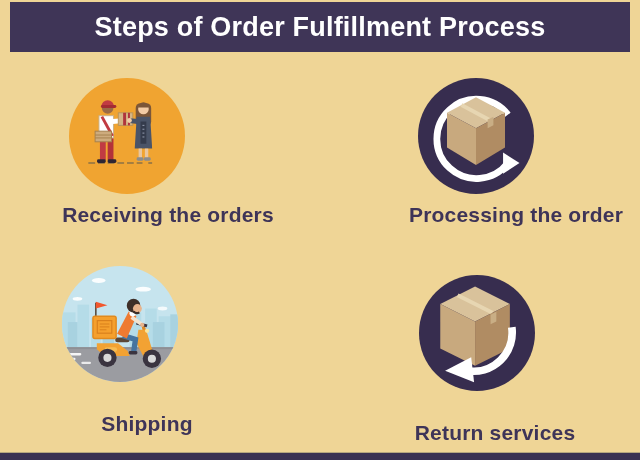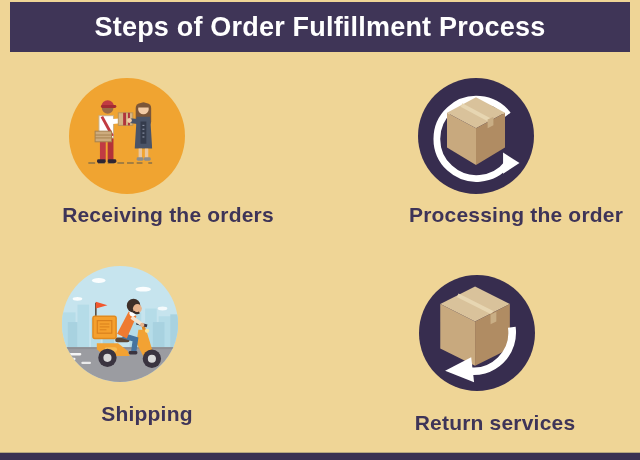--- a/index.html
+++ b/index.html
@@ -23,21 +23,21 @@
   }
   .circle svg { display:block; width:116px; height:116px; }
   .circle.orange { background:#F0A431; }
   .circle.dark   { background:#372D4F; }
   .circle.blue   { background:#C6E4EE; }
   .label {
     font-size:21px; font-weight:700; color:#3E3458;
     white-space:nowrap; letter-spacing:.2px;
   }
   .row1 .label { margin-top:9px;margin-left:42px; }
-  .row2 .label { margin-top:20px; }
+  .row2 .label { margin-top:30px; }
   .step1 { left:20px;  top:78px;  }
   .step2 { left:368px; top:78px;justify-content:space-between;  }
   .step3 { left:20px;  top:266px; }
   .step4 { left:368px; top:275px; }
   .step1 .circle { transform:translateX(-20px); }
   .step2 .circle { transform:translateX(-19px); }
   .step3 .circle { transform:translateX(-27px); }
   .step4 .circle { transform:translateX(-18px); }
   .bottom-bar {
     position:absolute; left:0; right:0; bottom:0; height:7px; background:#3A3152;

